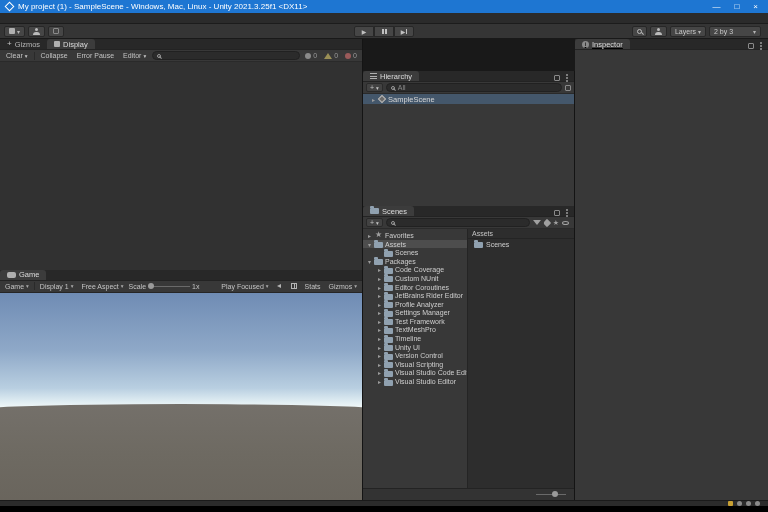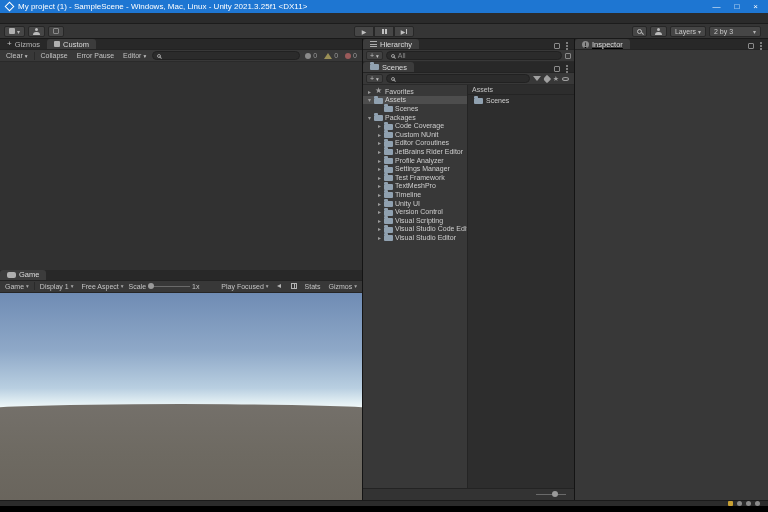--- a/index.html
+++ b/index.html
@@ -32,21 +32,21 @@
   .mag { width:5px; height:5px; border:1px solid #bbb; border-radius:50%; position:relative; }
   .mag::after { content:""; position:absolute; width:3px; height:1px; background:#bbb; transform:rotate(45deg); right:-3px; bottom:-1px; }
   .person { width:7px; height:7px; position:relative; }
   .person::before { content:""; position:absolute; top:0; left:2px; width:3px; height:3px; border-radius:50%; background:#bbb; }
   .person::after { content:""; position:absolute; bottom:0; left:0; width:7px; height:3px; border-radius:3px 3px 0 0; background:#bbb; }
 
   
   .main { flex:1 1 auto; display:flex; min-height:0; background:#191919; }
   .col { display:flex; flex-direction:column; min-height:0; }
   .col-left  { width:363px; border-right:1px solid #141414; }
-  .col-mid   { width:212px; border-right:1px solid #141414; }
+  .col-mid   { width:212px; border-right:1px solid #141414;margin-top:32px; }
   .col-right { width:193px;text-decoration:underline; }
 
   .tabstrip { height:11px; background:#282828; display:flex; align-items:flex-end; flex:0 0 auto; border-bottom:1px solid #232323; }
   .tab { height:10px; display:flex; align-items:center; gap:3px; padding:0 7px; font-size:7.5px; color:#b6b6b6; }
   .tab.active { background:#3c3c3c; border-radius:3px 3px 0 0; color:#dcdcdc; }
   .strip-icons { margin-left:auto; display:flex; align-items:center; gap:4px; padding-right:4px; }
   .mini-sq { width:6px; height:6px; border:1px solid #8a8a8a; border-radius:1px; }
   .kebab { width:2px; height:2px; background:#9a9a9a; border-radius:50%; box-shadow:0 3px 0 #9a9a9a, 0 -3px 0 #9a9a9a; margin:0 2px; }
 
   .icon-plus { color:#c8c8c8; font-size:8px; line-height:6px; }
@@ -198,21 +198,21 @@
   <div class="main">
 
     <div class="col col-left">
       <div class="tabstrip">
         <span class="tab">
           <span class="icon-plus">+</span>
           <span>Gizmos</span>
         </span>
         <span class="tab active">
           <span class="icon-sq-fill"></span>
-          <span>Custom</span>
+          <span>Display</span>
         </span>
       </div>
 
       <div class="ptoolbar">
         <span class="flat-btn">
           <span>Clear</span>
           <span class="caret" style="font-size:5.5px;">▾</span>
         </span>
         <span class="vsep"></span>
         <span class="flat-btn">
@@ -309,20 +309,27 @@
       <div class="ptoolbar">
         <span class="small-btn">
           <span>+</span>
           <span class="caret" style="font-size:5.5px;">▾</span>
         </span>
         <span class="searchfield">
           <span class="mag-sm"></span>
           <span>All</span>
         </span>
         <span class="mini-sq"></span>
+      </div>
+      <div class="hier-body">
+        <div class="hier-row selected">
+          <span class="arrow">▸</span>
+          <span class="unity-cube"></span>
+          <span>SampleScene</span>
+        </div>
       </div>
 
       <div class="tabstrip">
         <span class="tab active">
           <span class="icon-folder" style="margin-top:0;"></span>
           <span>Scenes</span>
         </span>
         <span class="strip-icons">
           <span class="mini-sq"></span>
           <span class="kebab"></span>

